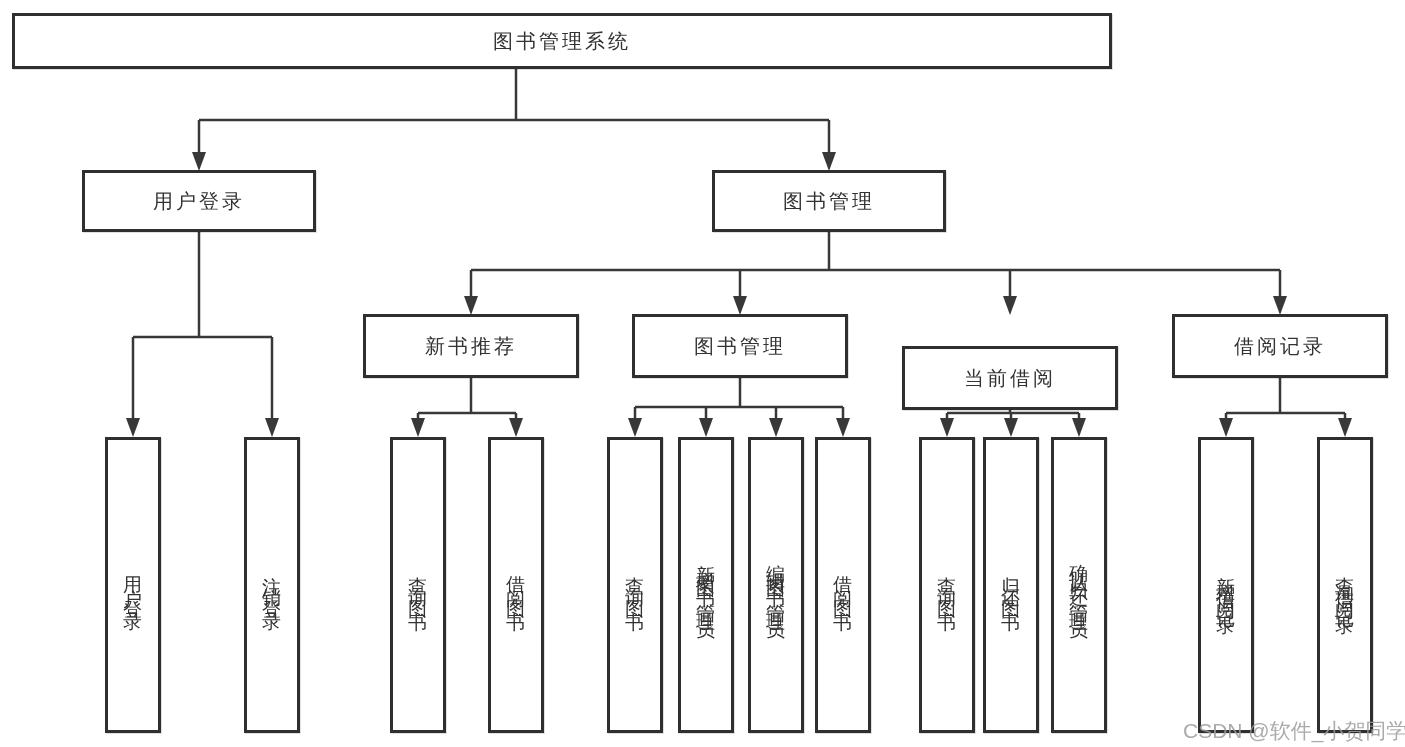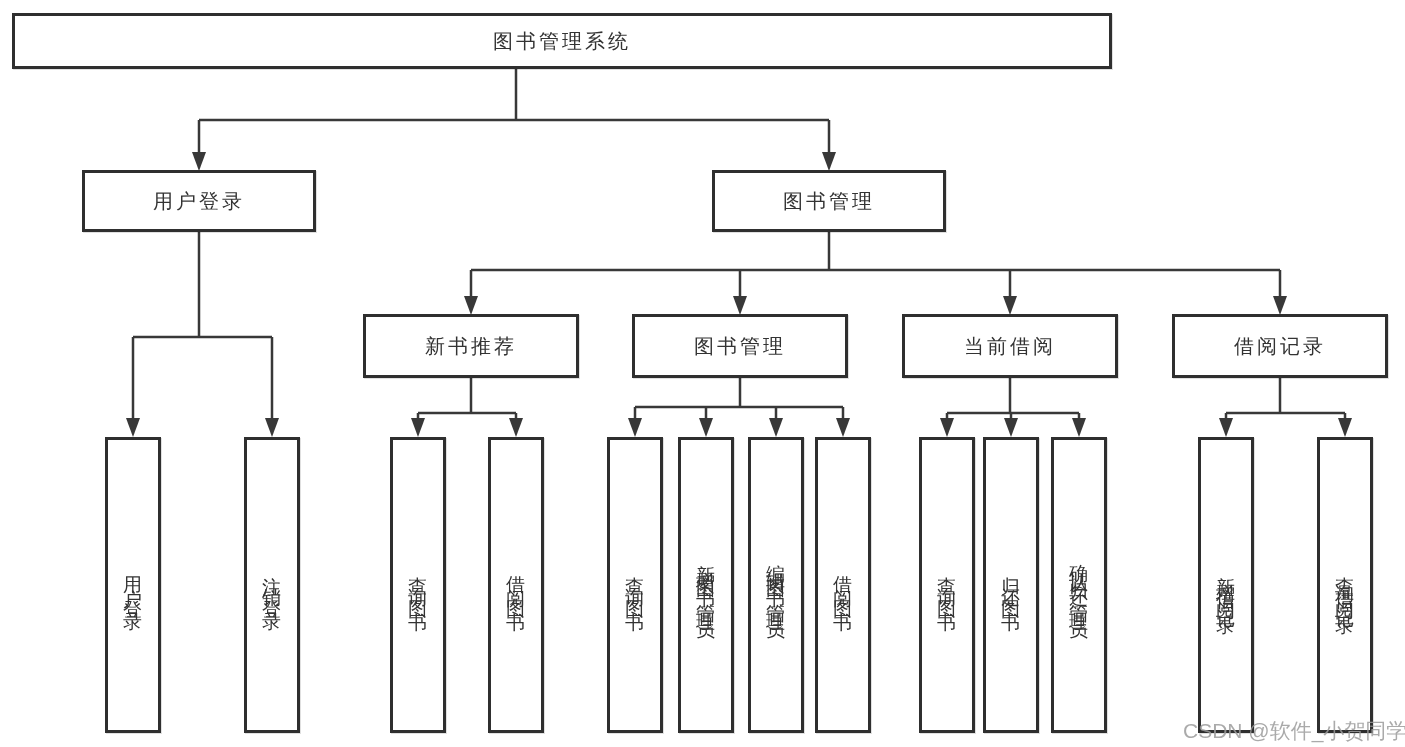--- a/index.html
+++ b/index.html
@@ -29,21 +29,21 @@
     font-size: 20px;
     letter-spacing: 3px;
     white-space: nowrap;
   }
   .root-box   { left: 12px;  top: 13px;  width: 1100px; height: 56px; }
   .l2-user    { left: 82px;  top: 170px; width: 234px;  height: 62px; }
   .l2-book    { left: 712px; top: 170px; width: 234px;  height: 62px; }
   .l3 { top: 314px; width: 216px; height: 64px; }
   .l3-a { left: 363px; }
   .l3-b { left: 632px; }
-  .l3-c { left: 902px; }
+  .l3-c { left: 902px; margin-top: 32px; }
   .l3-d { left: 1172px; }
   .leaf { top: 437px; width: 56px; height: 296px; }
   .leaf-1  { left: 105px; }
   .leaf-2  { left: 244px; }
   .leaf-3  { left: 390px; }
   .leaf-4  { left: 488px; }
   .leaf-5  { left: 607px; }
   .leaf-6  { left: 678px; }
   .leaf-7  { left: 748px; }
   .leaf-8  { left: 815px; }

